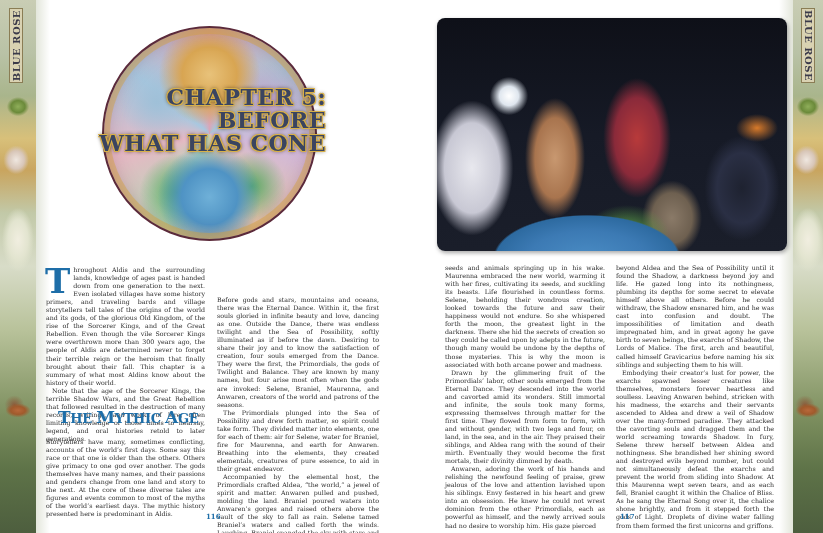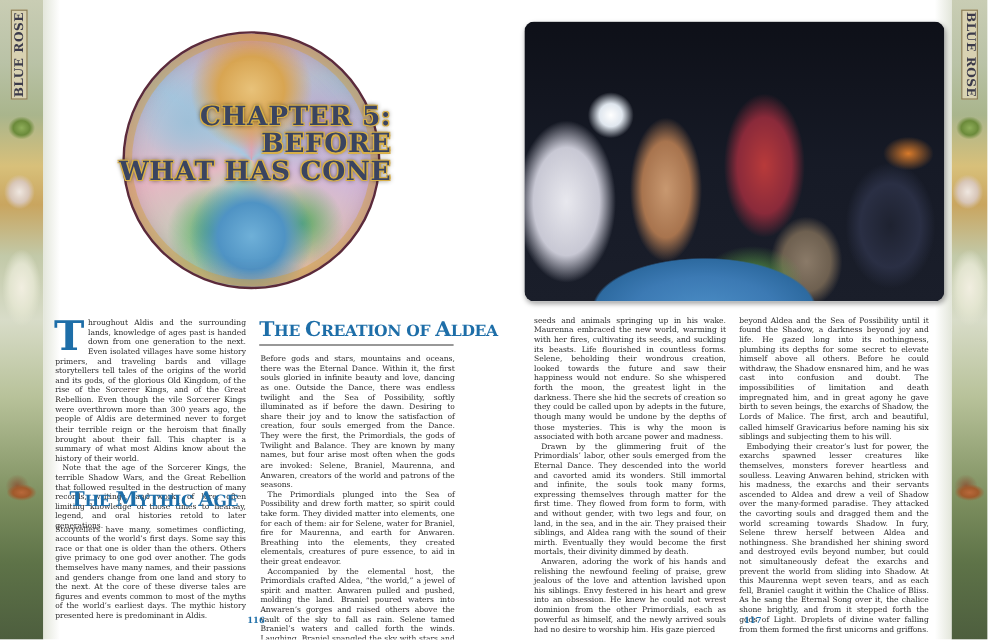--- a/index.html
+++ b/index.html
@@ -140,21 +140,20 @@
   <div class="col col-1">
     <p><span class="dropcap">T</span><span>hroughout Aldis and the surrounding lands, knowledge of ages past is handed down from one generation to the next. Even isolated villages have some history primers, and traveling bards and village storytellers tell tales of the origins of the world and its gods, of the glorious Old Kingdom, of the rise of the Sorcerer Kings, and of the Great Rebellion. Even though the vile Sorcerer Kings were overthrown more than 300 years ago, the people of Aldis are determined never to forget their terrible reign or the heroism that finally brought about their fall. This chapter is a summary of what most Aldins know about the history of their world.</span></p>
     <p>Note that the age of the Sorcerer Kings, the terrible Shadow Wars, and the Great Rebellion that followed resulted in the destruction of many records, writings, and works of lore, often limiting knowledge of those times to hearsay, legend, and oral histories retold to later generations.</p>
   </div>
 
   <div class="heading heading-mythic"><span class="big">T</span><span>HE </span><span class="big">M</span><span>YTHIC </span><span class="big">A</span><span>GE</span></div>
   <div class="col col-mythic">
     <p>Storytellers have many, sometimes conflicting, accounts of the world’s first days. Some say this race or that one is older than the others. Others give primacy to one god over another. The gods themselves have many names, and their passions and genders change from one land and story to the next. At the core of these diverse tales are figures and events common to most of the myths of the world’s earliest days. The mythic history presented here is predominant in Aldis.</p>
   </div>
 
-  <div class="heading heading-creation"><span class="big">T</span><span>HE </span><span class="big">C</span><span>REATION OF </span><span class="big">A</span><span>LDEA</span></div>
   <div class="col col-2">
     <p>Before gods and stars, mountains and oceans, there was the Eternal Dance. Within it, the first souls gloried in infinite beauty and love, dancing as one. Outside the Dance, there was endless twilight and the Sea of Possibility, softly illuminated as if before the dawn. Desiring to share their joy and to know the satisfaction of creation, four souls emerged from the Dance. They were the first, the Primordials, the gods of Twilight and Balance. They are known by many names, but four arise most often when the gods are invoked: Selene, Braniel, Maurenna, and Anwaren, creators of the world and patrons of the seasons.</p>
     <p>The Primordials plunged into the Sea of Possibility and drew forth matter, so spirit could take form. They divided matter into elements, one for each of them: air for Selene, water for Braniel, fire for Maurenna, and earth for Anwaren. Breathing into the elements, they created elementals, creatures of pure essence, to aid in their great endeavor.</p>
     <p>Accompanied by the elemental host, the Primordials crafted Aldea, “the world,” a jewel of spirit and matter. Anwaren pulled and pushed, molding the land. Braniel poured waters into Anwaren’s gorges and raised others above the vault of the sky to fall as rain. Selene tamed Braniel’s waters and called forth the winds. Laughing, Braniel spangled the sky with stars and danced upon the earth,</p>
   </div>
 
   <div class="page-num page-num-left">116</div>
 
   <div class="col col-3">
     <p>seeds and animals springing up in his wake. Maurenna embraced the new world, warming it with her fires, cultivating its seeds, and suckling its beasts. Life flourished in countless forms. Selene, beholding their wondrous creation, looked towards the future and saw their happiness would not endure. So she whispered forth the moon, the greatest light in the darkness. There she hid the secrets of creation so they could be called upon by adepts in the future, though many would be undone by the depths of those mysteries. This is why the moon is associated with both arcane power and madness.</p>

